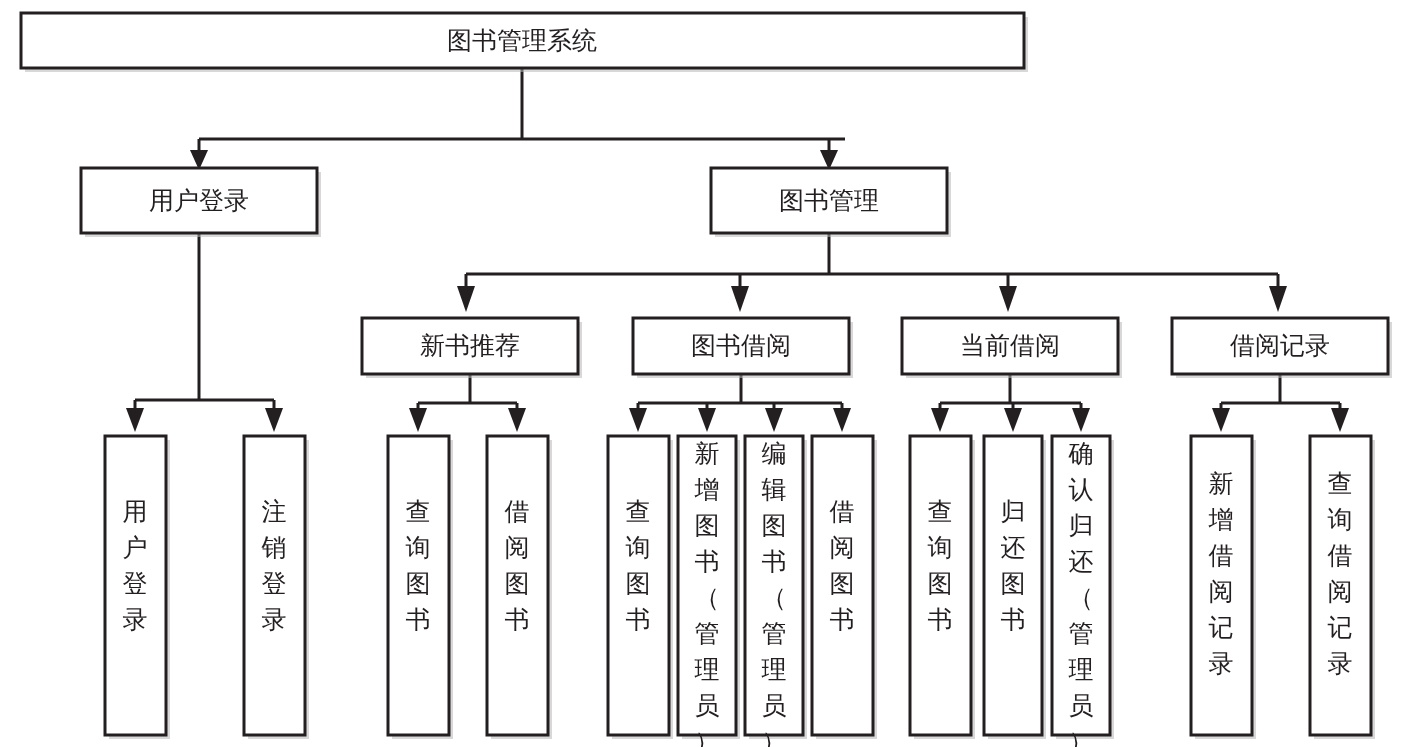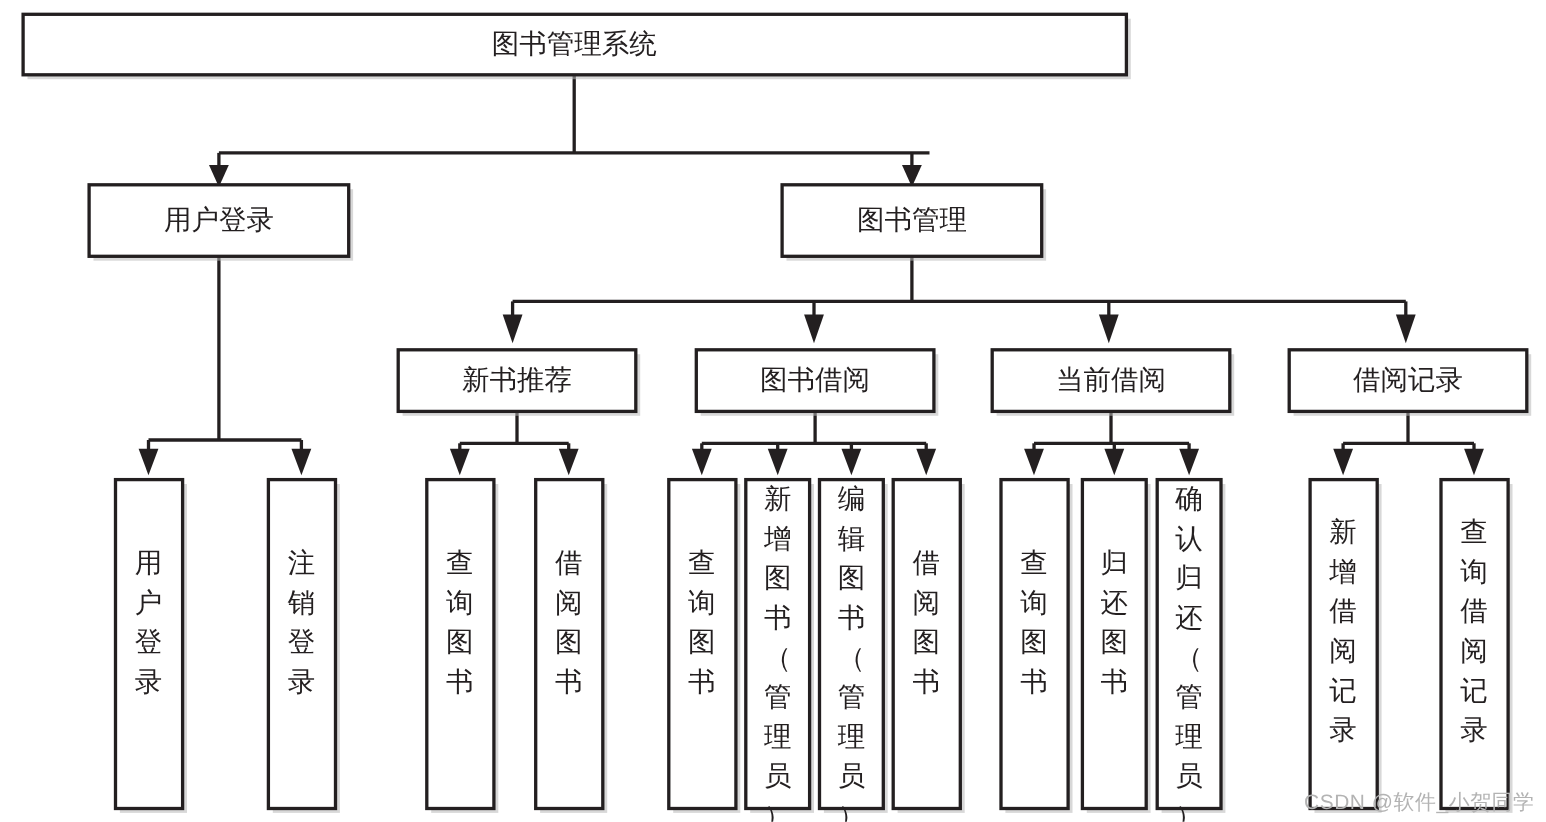--- a/index.html
+++ b/index.html
@@ -269,14 +269,13 @@
     </g>
 
     <g>
       <rect class="node-shadow" x="1314" y="440" width="61" height="299"></rect>
       <rect class="node-rect" x="1310" y="436" width="61" height="299"></rect>
       <text class="node-label-vert" x="1340" y="492"><tspan x="1340" y="492">查</tspan><tspan x="1340" y="528">询</tspan><tspan x="1340" y="564">借</tspan><tspan x="1340" y="600">阅</tspan><tspan x="1340" y="636">记</tspan><tspan x="1340" y="672">录</tspan></text>
     </g>
 
   </svg>
 
-  <div class="watermark">CSDN @软件_小贺同学</div>
 </div>
 
 </body></html>

